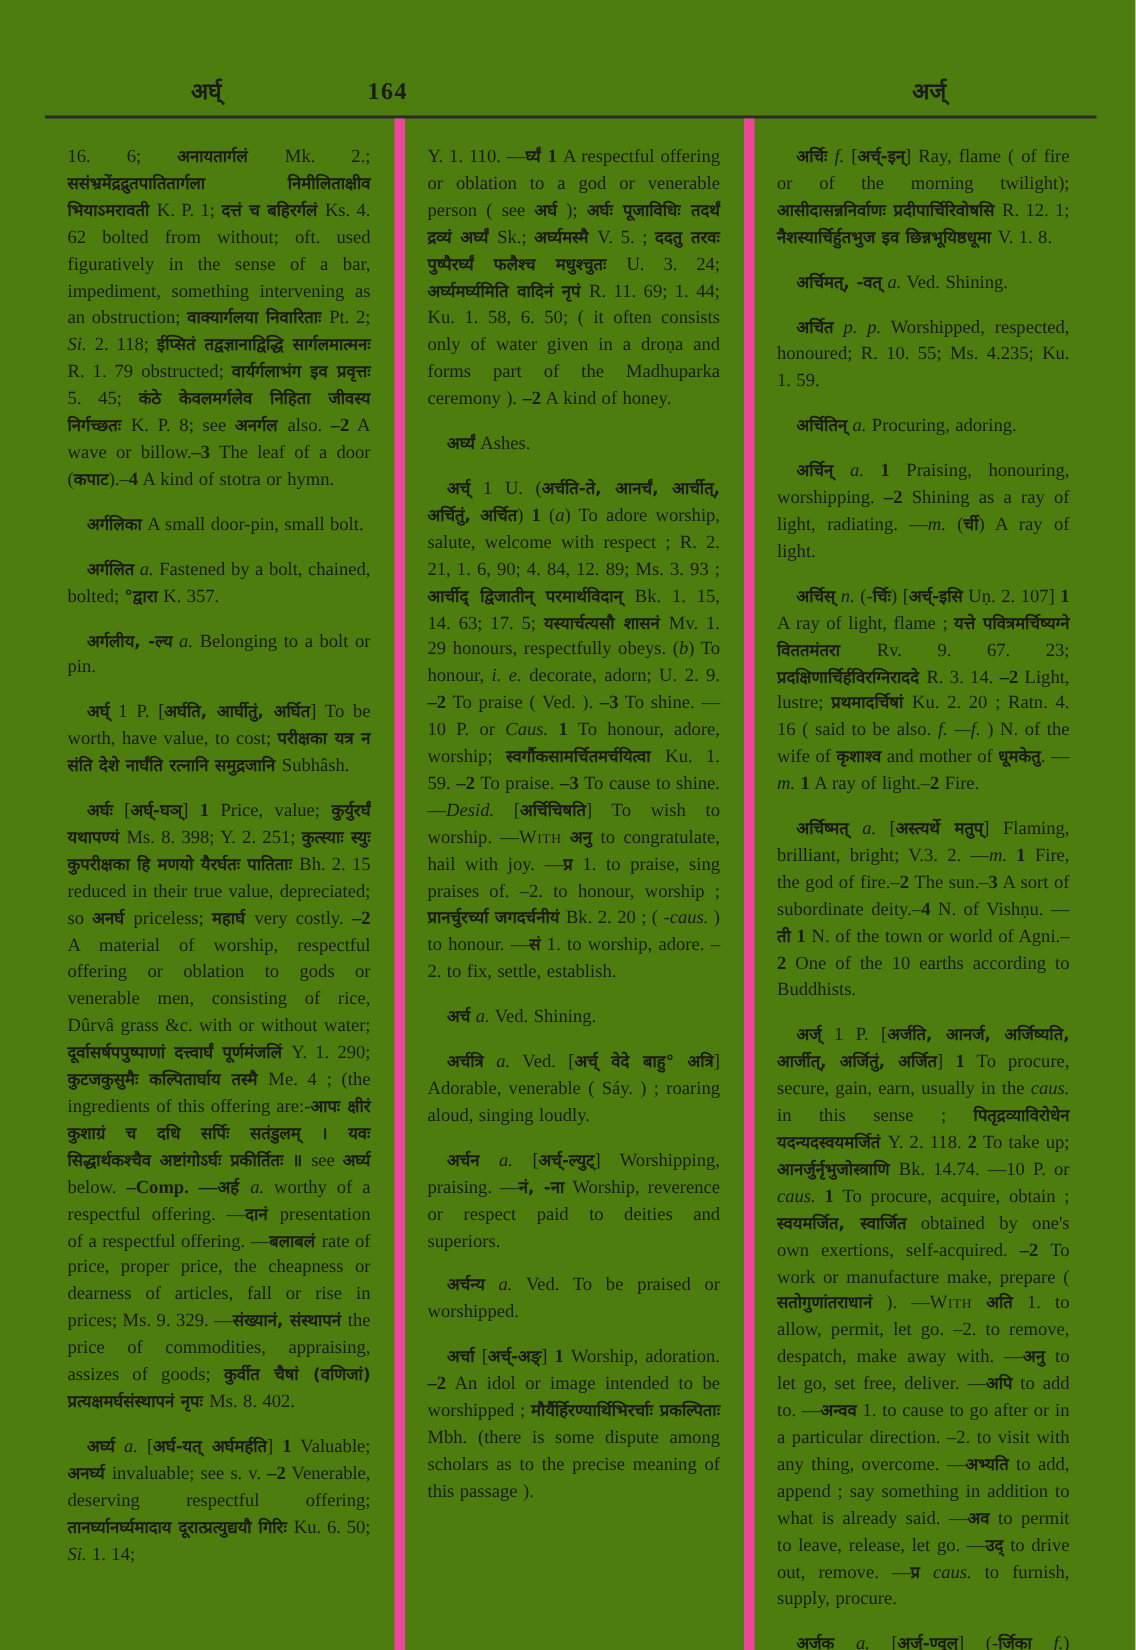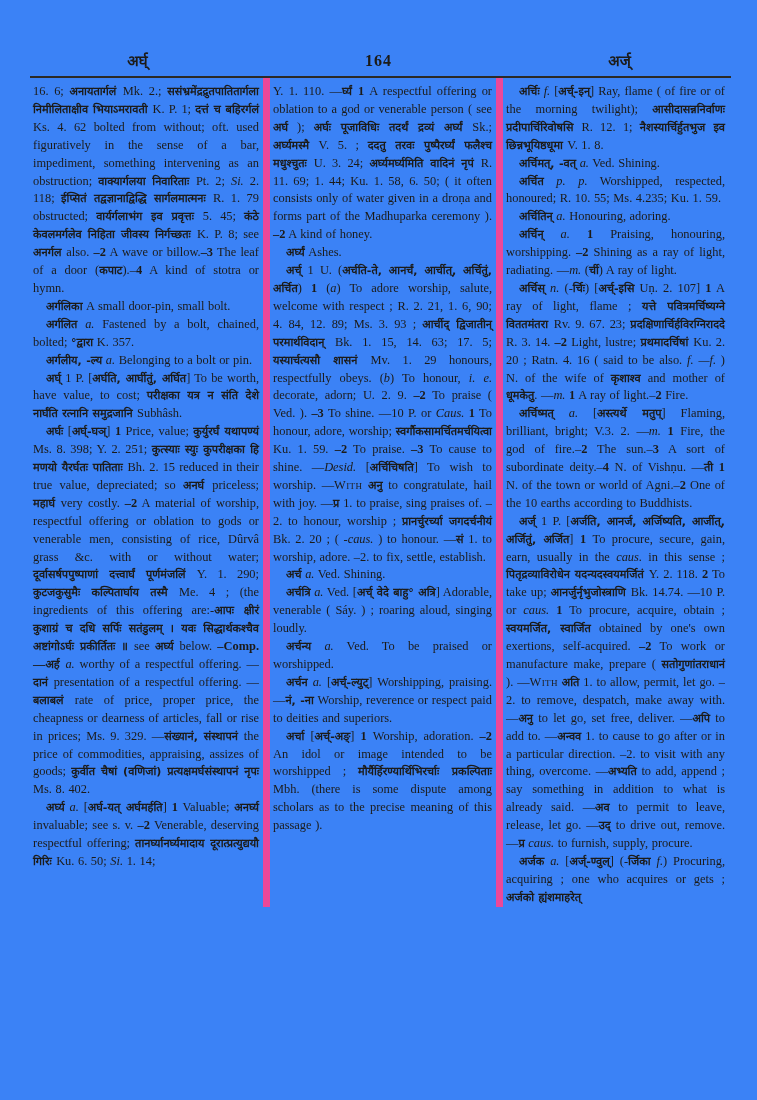--- a/index.html
+++ b/index.html
@@ -1,58 +1,57 @@
 <!DOCTYPE html>
 <html><head>
 <meta charset="utf-8">
 <style>
   html,body { margin:0; padding:0; background:#ffffff; }
   .page {
     position:relative;
     width:757px; height:1100px;
-    background:#3b82f6;
+    background:#4d7c0f;
     font-family:"Liberation Serif","DejaVu Serif",serif;
     color:#1c1b18;
     overflow:hidden;
     box-sizing:border-box;
   }
   .header {
     display:flex;
     align-items:baseline;
     padding:50px 30px 4px 30px;
   }
   .header .guide {
     width:215px;
     text-align:center;
     font-size:18px;
   }
   .header .pagenum {
     flex:1;
-    text-align:center;
     font-size:16px;
     font-weight:bold;
     letter-spacing:1px;
   }
   .rule {
     margin:2px 26px 0 30px;
     border-top:2px solid #2b2a26;
     height:0;
   }
   .columns {
     display:flex;
     margin:0 24px 0 30px;
   }
   .col {
     width:233px;
     box-sizing:border-box;
     padding:5px 4px 0 3px;
   }
   .col + .col { border-left:7px solid #ec4899; }
   .para {
-    margin:0;
+    margin:12px;
     text-align:justify;
     font-size:12.4px;
     line-height:17.9px;
     text-indent:13px;
     word-spacing:0.5px;
   }
   .para.cont { text-indent:0; }
   .d {
     font-family:"DejaVu Sans","Liberation Sans",sans-serif;
     font-weight:bold;
@@ -86,29 +85,29 @@
         <p class="para"><span class="d">अर्घ्</span><span> 1 P. [</span><span class="d">अर्घति, आर्घीतुं, अर्घित</span><span>] To be worth, have value, to cost; </span><span class="d">परीक्षका यत्र न संति देशे नार्घंति रत्नानि समुद्रजानि </span><span>Subhâsh.</span></p>
         <p class="para"><span class="d">अर्घः</span><span> [</span><span class="d">अर्घ्-घञ्</span><span>] </span><span class="b">1</span><span> Price, value; </span><span class="d">कुर्युरर्घं यथापण्यं </span><span>Ms. 8. 398; Y. 2. 251; </span><span class="d">कुत्स्याः स्युः कुपरीक्षका हि मणयो यैरर्घतः पातिताः </span><span>Bh. 2. 15 reduced in their true value, depreciated; so </span><span class="d">अनर्घ </span><span>priceless; </span><span class="d">महार्घ </span><span>very costly. </span><span class="b">–2</span><span> A material of worship, respectful offering or oblation to gods or venerable men, consisting of rice, Dûrvâ grass &amp;c. with or without water; </span><span class="d">दूर्वासर्षपपुष्पाणां दत्त्वार्घं पूर्णमंजलिं </span><span>Y. 1. 290; </span><span class="d">कुटजकुसुमैः कल्पितार्घाय तस्मै </span><span>Me. 4 ; (the ingredients of this offering are:-</span><span class="d">आपः क्षीरं कुशाग्रं च दधि सर्पिः सतंडुलम् । यवः सिद्धार्थकश्चैव अष्टांगोऽर्घः प्रकीर्तितः ॥ </span><span>see </span><span class="d">अर्घ्य </span><span>below. </span><span class="b">–Comp. —</span><span class="d">अर्ह </span><span class="i">a.</span><span> worthy of a respectful offering. —</span><span class="d">दानं </span><span>presentation of a respectful offering. —</span><span class="d">बलाबलं </span><span>rate of price, proper price, the cheapness or dearness of articles, fall or rise in prices; Ms. 9. 329. —</span><span class="d">संख्यानं, संस्थापनं </span><span>the price of commodities, appraising, assizes of goods; </span><span class="d">कुर्वीत चैषां (वणिजां) प्रत्यक्षमर्घसंस्थापनं नृपः </span><span>Ms. 8. 402.</span></p>
         <p class="para"><span class="d">अर्घ्य</span><span class="i"> a.</span><span> [</span><span class="d">अर्घ-यत् अर्घमर्हति</span><span>] </span><span class="b">1</span><span> Valuable; </span><span class="d">अनर्घ्य </span><span>invaluable; see s. v. </span><span class="b">–2</span><span> Venerable, deserving respectful offering; </span><span class="d">तानर्घ्यानर्घ्यमादाय दूरात्प्रत्युद्ययौ गिरिः </span><span>Ku. 6. 50; </span><span class="i">Si.</span><span> 1. 14;</span></p>
       </div>
     <div class="col">
         <p class="para cont"><span>Y. 1. 110. —</span><span class="d">र्घ्यं </span><span class="b">1</span><span> A respectful offering or oblation to a god or venerable person ( see </span><span class="d">अर्घ</span><span> ); </span><span class="d">अर्घः पूजाविधिः तदर्थं द्रव्यं अर्घ्यं </span><span>Sk.; </span><span class="d">अर्घ्यमस्मै </span><span>V. 5. ; </span><span class="d">ददतु तरवः पुष्पैरर्घ्यं फलैश्च मधुश्चुतः </span><span>U. 3. 24; </span><span class="d">अर्घ्यमर्घ्यमिति वादिनं नृपं </span><span>R. 11. 69; 1. 44; Ku. 1. 58, 6. 50; ( it often consists only of water given in a droṇa and forms part of the Madhuparka ceremony ).</span><span class="b"> –2</span><span> A kind of honey.</span></p>
         <p class="para"><span class="d">अर्घ्यं</span><span> Ashes.</span></p>
         <p class="para"><span class="d">अर्च्</span><span> 1 U. (</span><span class="d">अर्चति-ते, आनर्चं, आर्चीत्, अर्चितुं, अर्चित</span><span>) </span><span class="b">1</span><span> (</span><span class="i">a</span><span>) To adore worship, salute, welcome with respect ; R. 2. 21, 1. 6, 90; 4. 84, 12. 89; Ms. 3. 93 ; </span><span class="d">आर्चीद् द्विजातीन् परमार्थविदान् </span><span>Bk. 1. 15, 14. 63; 17. 5; </span><span class="d">यस्यार्चत्यसौ शासनं </span><span>Mv. 1. 29 honours, respectfully obeys. (</span><span class="i">b</span><span>) To honour, </span><span class="i">i. e.</span><span> decorate, adorn; U. 2. 9. </span><span class="b">–2</span><span> To praise ( Ved. ). </span><span class="b">–3</span><span> To shine. —10 P. or </span><span class="i">Caus.</span><span> </span><span class="b">1</span><span> To honour, adore, worship; </span><span class="d">स्वर्गौकसामर्चितमर्चयित्वा </span><span>Ku. 1. 59. </span><span class="b">–2</span><span> To praise. </span><span class="b">–3</span><span> To cause to shine. —</span><span class="i">Desid.</span><span> [</span><span class="d">अर्चिचिषति</span><span>] To wish to worship. —</span><span class="sc">With</span><span> </span><span class="d">अनु</span><span> to congratulate, hail with joy. —</span><span class="d">प्र</span><span> 1. to praise, sing praises of. –2. to honour, worship ; </span><span class="d">प्रानर्चुरर्च्या जगदर्चनीयं </span><span>Bk. 2. 20 ; ( </span><span class="i">-caus.</span><span> ) to honour. —</span><span class="d">सं</span><span> 1. to worship, adore. –2. to fix, settle, establish.</span></p>
         <p class="para"><span class="d">अर्च</span><span class="i"> a.</span><span> Ved. Shining.</span></p>
         <p class="para"><span class="d">अर्चत्रि</span><span class="i"> a.</span><span> Ved. [</span><span class="d">अर्च् वेदे बाहु° अत्रि</span><span>] Adorable, venerable ( Sáy. ) ; roaring aloud, singing loudly.</span></p>
+        <p class="para"><span class="d">अर्चन</span><span class="i"> a.</span><span> [</span><span class="d">अर्च्-ल्युट्</span><span>] Worshipping, praising. —</span><span class="d">नं, -ना</span><span> Worship, reverence or respect paid to deities and superiors.</span></p>
         <p class="para"><span class="d">अर्चन्य</span><span class="i"> a.</span><span> Ved. To be praised or worshipped.</span></p>
-        <p class="para"><span class="d">अर्चन</span><span class="i"> a.</span><span> [</span><span class="d">अर्च्-ल्युट्</span><span>] Worshipping, praising. —</span><span class="d">नं, -ना</span><span> Worship, reverence or respect paid to deities and superiors.</span></p>
         <p class="para"><span class="d">अर्चा</span><span> [</span><span class="d">अर्च्-अङ्</span><span>] </span><span class="b">1</span><span> Worship, adoration. </span><span class="b">–2</span><span> An idol or image intended to be worshipped ; </span><span class="d">मौर्यैर्हिरण्यार्थिभिरर्चाः प्रकल्पिताः </span><span>Mbh. (there is some dispute among scholars as to the precise meaning of this passage ).</span></p>
       </div>
     <div class="col">
         <p class="para"><span class="d">अर्चिः</span><span class="i"> f.</span><span> [</span><span class="d">अर्च्-इन्</span><span>] Ray, flame ( of fire or of the morning twilight); </span><span class="d">आसीदासन्ननिर्वाणः प्रदीपार्चिरिवोषसि </span><span>R. 12. 1; </span><span class="d">नैशस्यार्चिर्हुतभुज इव छिन्नभूयिष्ठधूमा </span><span>V. 1. 8.</span></p>
         <p class="para"><span class="d">अर्चिमत्, -वत्</span><span class="i"> a.</span><span> Ved. Shining.</span></p>
         <p class="para"><span class="d">अर्चित</span><span class="i"> p. p.</span><span> Worshipped, respected, honoured; R. 10. 55; Ms. 4.235; Ku. 1. 59.</span></p>
-        <p class="para"><span class="d">अर्चितिन्</span><span class="i"> a.</span><span> Honouring, adoring.</span></p>
+        <p class="para"><span class="d">अर्चितिन्</span><span class="i"> a.</span><span> Procuring, adoring.</span></p>
         <p class="para"><span class="d">अर्चिन्</span><span class="i"> a.</span><span> </span><span class="b">1</span><span> Praising, honouring, worshipping. </span><span class="b">–2</span><span> Shining as a ray of light, radiating. —</span><span class="i">m.</span><span> (</span><span class="d">र्ची</span><span>) A ray of light.</span></p>
         <p class="para"><span class="d">अर्चिस्</span><span class="i"> n.</span><span> (-</span><span class="d">र्चिः</span><span>) [</span><span class="d">अर्च्-इसि</span><span> Uṇ. 2. 107] </span><span class="b">1</span><span> A ray of light, flame ; </span><span class="d">यत्ते पवित्रमर्चिष्यग्ने विततमंतरा </span><span>Rv. 9. 67. 23; </span><span class="d">प्रदक्षिणार्चिर्हविरग्निराददे </span><span>R. 3. 14. </span><span class="b">–2</span><span> Light, lustre; </span><span class="d">प्रथमादर्चिषां </span><span>Ku. 2. 20 ; Ratn. 4. 16 ( said to be also. </span><span class="i">f. —f.</span><span> ) N. of the wife of </span><span class="d">कृशाश्व</span><span> and mother of </span><span class="d">धूमकेतु</span><span>. —</span><span class="i">m.</span><span> </span><span class="b">1</span><span> A ray of light.–</span><span class="b">2</span><span> Fire.</span></p>
         <p class="para"><span class="d">अर्चिष्मत्</span><span class="i"> a.</span><span> [</span><span class="d">अस्त्यर्थे मतुप्</span><span>] Flaming, brilliant, bright; V.3. 2. —</span><span class="i">m.</span><span> </span><span class="b">1</span><span> Fire, the god of fire.–</span><span class="b">2</span><span> The sun.–</span><span class="b">3</span><span> A sort of subordinate deity.–</span><span class="b">4</span><span> N. of Vishṇu. —</span><span class="d">ती</span><span> </span><span class="b">1</span><span> N. of the town or world of Agni.–</span><span class="b">2</span><span> One of the 10 earths according to Buddhists.</span></p>
         <p class="para"><span class="d">अर्ज्</span><span> 1 P. [</span><span class="d">अर्जति, आनर्ज, अर्जिष्यति, आर्जीत्, अर्जितुं, अर्जित</span><span>] </span><span class="b">1</span><span> To procure, secure, gain, earn, usually in the </span><span class="i">caus.</span><span> in this sense ; </span><span class="d">पितृद्रव्याविरोधेन यदन्यदस्वयमर्जितं </span><span>Y. 2. 118. </span><span class="b">2</span><span> To take up; </span><span class="d">आनर्जुर्नृभुजोस्त्राणि </span><span>Bk. 14.74. —10 P. or </span><span class="i">caus.</span><span> </span><span class="b">1</span><span> To procure, acquire, obtain ; </span><span class="d">स्वयमर्जित, स्वार्जित</span><span> obtained by one's own exertions, self-acquired. </span><span class="b">–2</span><span> To work or manufacture make, prepare ( </span><span class="d">सतोगुणांतराधानं</span><span> ). —</span><span class="sc">With</span><span> </span><span class="d">अति</span><span> 1. to allow, permit, let go. –2. to remove, despatch, make away with. —</span><span class="d">अनु</span><span> to let go, set free, deliver. —</span><span class="d">अपि</span><span> to add to. —</span><span class="d">अन्वव</span><span> 1. to cause to go after or in a particular direction. –2. to visit with any thing, overcome. —</span><span class="d">अभ्यति</span><span> to add, append ; say something in addition to what is already said. —</span><span class="d">अव</span><span> to permit to leave, release, let go. —</span><span class="d">उद्</span><span> to drive out, remove. —</span><span class="d">प्र</span><span> </span><span class="i">caus.</span><span> to furnish, supply, procure.</span></p>
         <p class="para"><span class="d">अर्जक</span><span class="i"> a.</span><span> [</span><span class="d">अर्ज्-ण्वुल्</span><span>] (-</span><span class="d">र्जिका</span><span class="i"> f.</span><span>) Procuring, acquiring ; one who acquires or gets ; </span><span class="d">अर्जको ह्यंशमाहरेत्</span></p>
       </div>
   </div>
 </div>
 
 </body></html>

